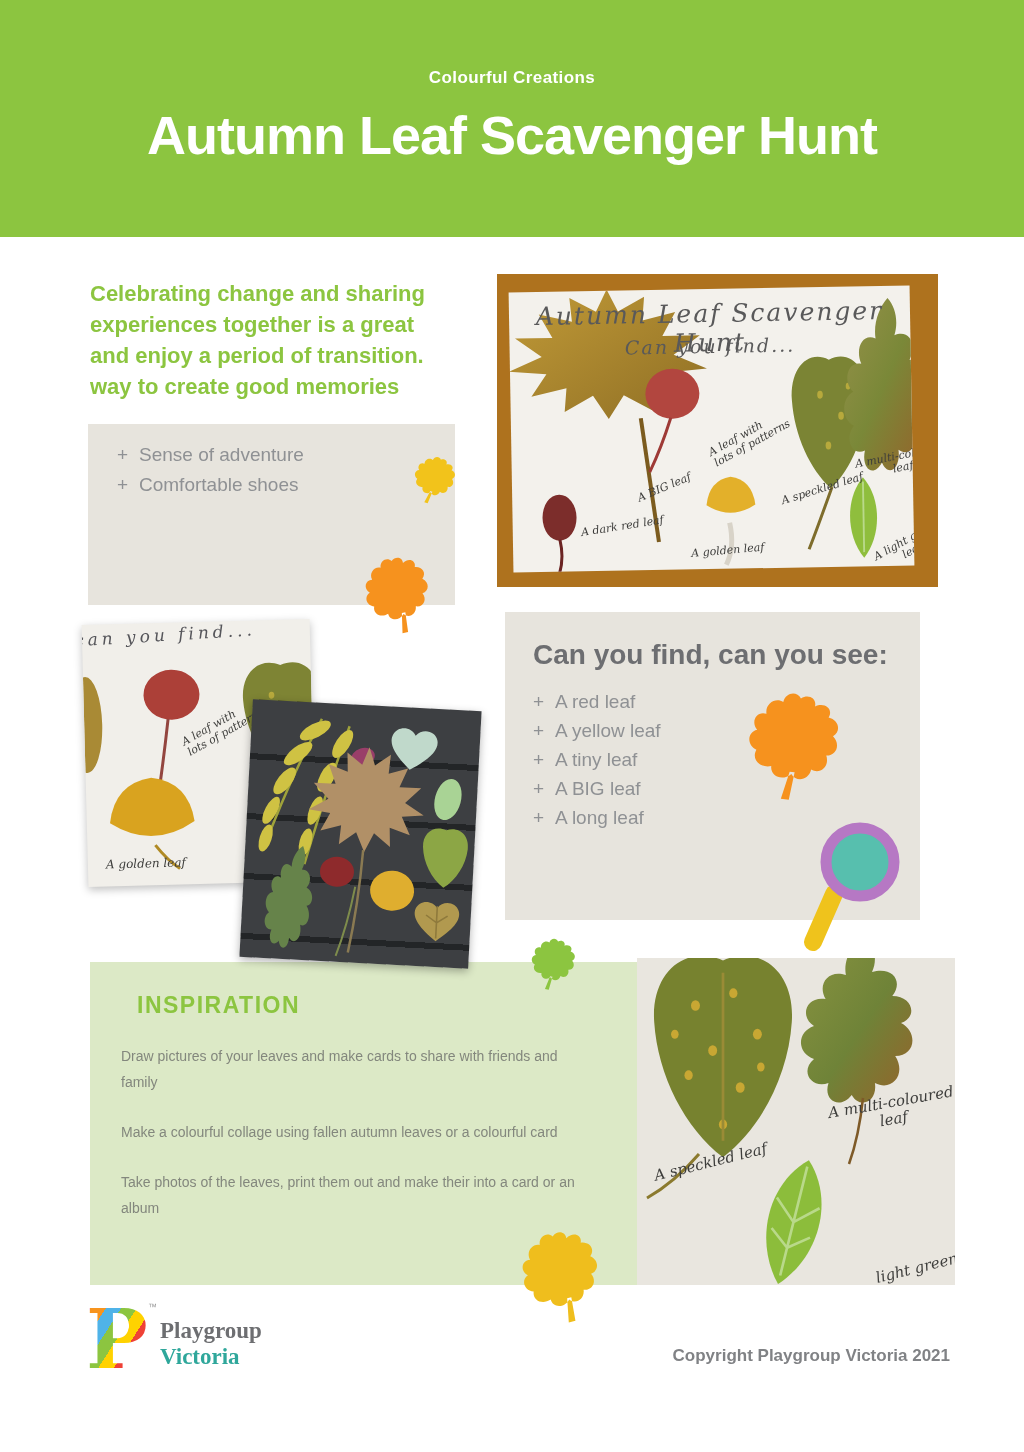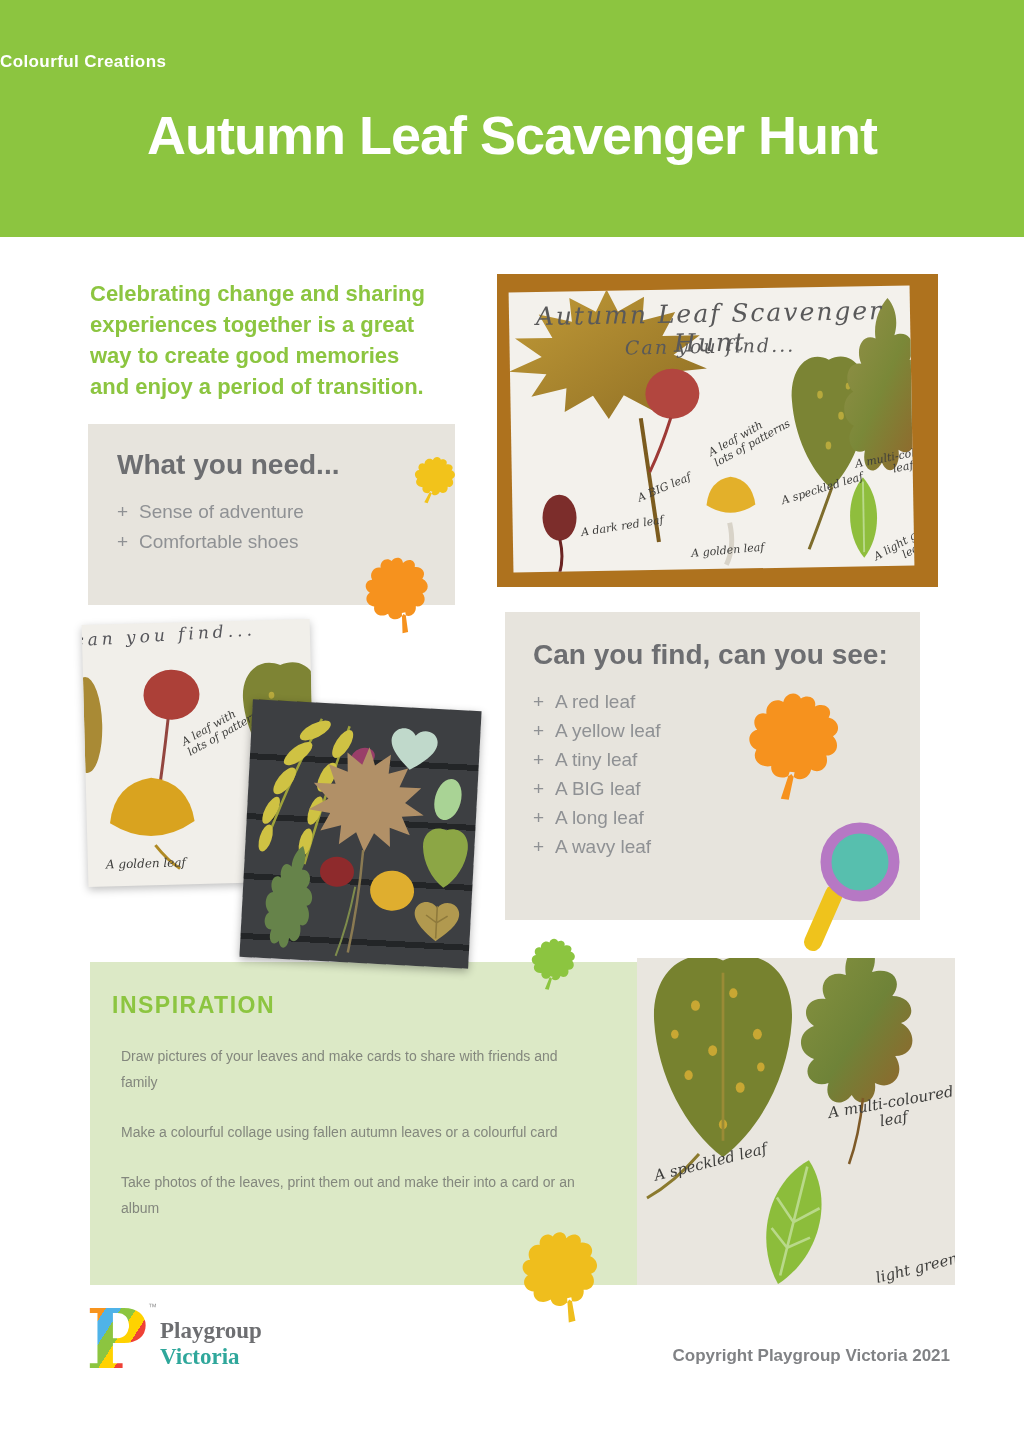--- a/index.html
+++ b/index.html
@@ -1,21 +1,21 @@
 <!DOCTYPE html>
 <html><head>
 <meta charset="utf-8">
 <style>
   html,body{margin:0;padding:0;background:#fff;}
   .page{position:relative;width:1024px;height:1452px;background:#ffffff;
         font-family:"Liberation Sans",sans-serif;overflow:hidden;}
 
   
   .hero-band{position:absolute;left:0;top:0;width:1024px;height:237px;background:#8CC540;}
-  .kicker{position:absolute;top:52px;left:0;width:100%;text-align:left;
+  .kicker{position:absolute;top:68px;left:0;width:100%;text-align:center;
           color:#fff;font-size:17px;font-weight:700;letter-spacing:.4px;}
   .main-title{position:absolute;top:104px;left:0;width:100%;text-align:center;
           color:#fff;font-size:54px;font-weight:800;letter-spacing:-1px;}
 
   
   .intro{position:absolute;left:90px;top:278px;width:400px;color:#8CC540;
          font-size:22px;line-height:31px;font-weight:700;}
 
   
   .panel{position:absolute;background:#E7E4DD;}
@@ -24,21 +24,21 @@
   .plist .plus{display:inline-block;width:22px;}
   .panel-need{left:88px;top:424px;width:367px;height:181px;}
   .panel-need h2{padding:25px 0 0 29px;}
   .panel-need .plist{margin:16px 0 0 29px;line-height:30px;}
   .panel-find{left:505px;top:612px;width:415px;height:308px;}
   .panel-find h2{padding:27px 0 0 28px;}
   .panel-find .plist{margin:16px 12px 0 28px;line-height:29px;}
 
   
   .inspiration{position:absolute;left:90px;top:962px;width:547px;height:323px;background:#DCE9C6;}
-  .inspiration h2{margin:0;padding:30px 0 0 22px;font-size:23px;font-weight:800;
+  .inspiration h2{margin:0;padding:30px 0 0 47px;font-size:23px;font-weight:800;
                   letter-spacing:1.5px;color:#8CC540;}
   .inspiration p{margin:24px 0 0 0;padding:0 30px 0 31px;width:460px;
                  font-size:14px;line-height:26px;color:#83877D;}
 
   
   .deco{position:absolute;}
   .deco svg{display:block;width:100%;height:100%;}
   .leaf-yellow-1{left:411px;top:456px;width:46px;height:50px;color:#F2C31B;transform:rotate(18deg);z-index:5;}
   .leaf-orange-1{left:362px;top:556px;width:74px;height:80px;color:#F6921E;transform:rotate(-12deg);z-index:5;}
   .leaf-orange-2{left:742px;top:692px;width:104px;height:112px;color:#F6921E;transform:rotate(8deg);z-index:5;}
@@ -86,26 +86,25 @@
 <div class="page">
 
   <header class="hero-band">
     <div class="kicker">Colourful Creations</div>
     <div class="main-title">Autumn Leaf Scavenger Hunt</div>
   </header>
 
   <div class="intro">
     <div>Celebrating change and sharing</div>
     <div>experiences together is a great</div>
+    <div>and enjoy a period of transition.</div>
     <div>way to create good memories</div>
-    <div>and enjoy a period of transition.</div>
   </div>
 
   <section class="panel panel-need">
-    <h2>What you need...</h2>
     <ul class="plist">
       <li><span class="plus">+</span><span>Sense of adventure</span></li>
       <li><span class="plus">+</span><span>Comfortable shoes</span></li>
     </ul>
   </section>
 
   <div class="photo photo-hero">
     <div class="paper">
       <svg style="position:absolute;inset:0;" width="401" height="280" viewBox="0 0 401 280">
         <defs>
@@ -176,21 +175,20 @@
   </div>
 
   <section class="panel panel-find">
     <h2>Can you find, can you see:</h2>
     <ul class="plist">
       <li><span class="plus">+</span><span>A red leaf</span></li>
       <li><span class="plus">+</span><span>A yellow leaf</span></li>
       <li><span class="plus">+</span><span>A tiny leaf</span></li>
       <li><span class="plus">+</span><span>A BIG leaf</span></li>
       <li><span class="plus">+</span><span>A long leaf</span></li>
-      <li><span class="plus">+</span><span>A wavy leaf</span></li>
     </ul>
   </section>
 
   <div class="photo photo-card">
     <div class="hand card-title">can you find...</div>
     <svg style="position:absolute;inset:0;" width="228" height="262" viewBox="0 0 228 262">
       <ellipse cx="2" cy="100" rx="16" ry="48" fill="#A98A35"></ellipse>
       <ellipse cx="88" cy="72" rx="28" ry="25" fill="#AC4038"></ellipse>
       <path d="M84 96 Q78 140 72 174" stroke="#93453F" stroke-width="3" fill="none"></path>
       <g transform="translate(150,36) scale(0.95,1.15)">

